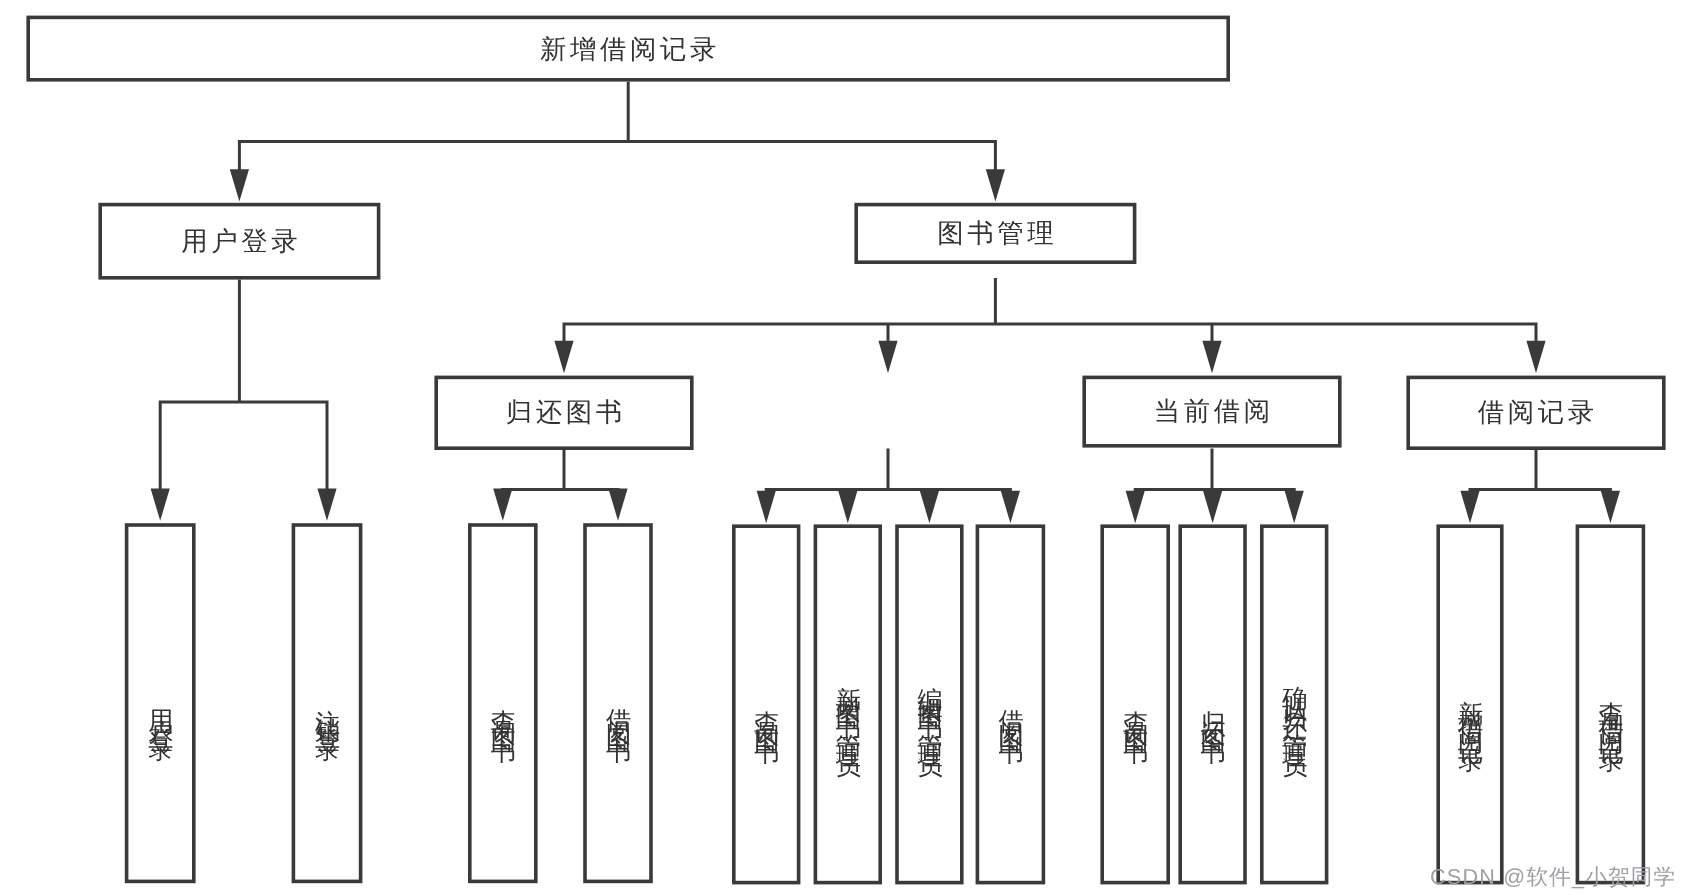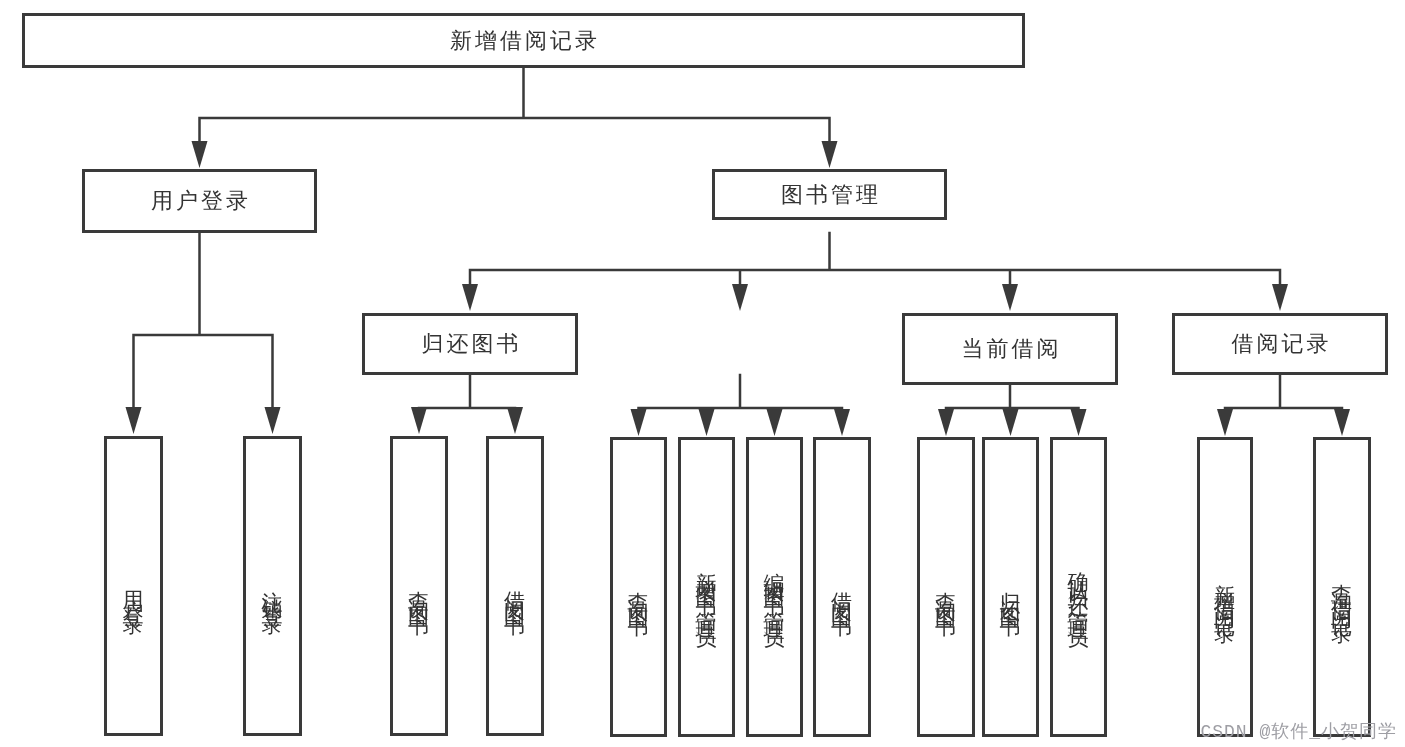--- a/index.html
+++ b/index.html
@@ -33,21 +33,20 @@
     transform: translateY(4px);
   }
   .watermark {
     position: absolute;
     right: 8px; bottom: 4px;
     font-size: 18px;
     color: #9e9ea4;
     letter-spacing: 1px;
     z-index: 3;
     white-space: nowrap;
-    font-family: Liberation Mono, monospace;
   }
 </style>
 </head>
 <body>
 
 <div id="stage">
 
   <svg class="connectors" width="1405" height="747" viewBox="0 0 1405 747">
     <path fill="none" stroke="#3a3a3a" stroke-width="2.5" stroke-linecap="square" d="
       M523.5 68V118 M199.5 118H829.5 M199.5 118V143 M829.5 118V143
@@ -87,21 +86,21 @@
   <div class="box h" style="left:82px; top:169px; width:235px; height:64px;">
     <span>用户登录</span>
   </div>
   <div class="box h" style="left:712px; top:169px; width:235px; height:51px;">
     <span>图书管理</span>
   </div>
 
   <div class="box h" style="left:362px; top:313px; width:216px; height:62px;">
     <span>归还图书</span>
   </div>
-  <div class="box h" style="left:902px; top:313px; width:216px; height:72px;">
+  <div class="box h" style="left:902px; top:313px; width:216px; height:60px;">
     <span>当前借阅</span>
   </div>
   <div class="box h" style="left:1172px; top:313px; width:216px; height:62px;">
     <span>借阅记录</span>
   </div>
 
   <div class="box v" style="left:104px; top:436px; width:59px; height:300px;">
     <span>用户登录</span>
   </div>
   <div class="box v" style="left:243px; top:436px; width:59px; height:300px;">

